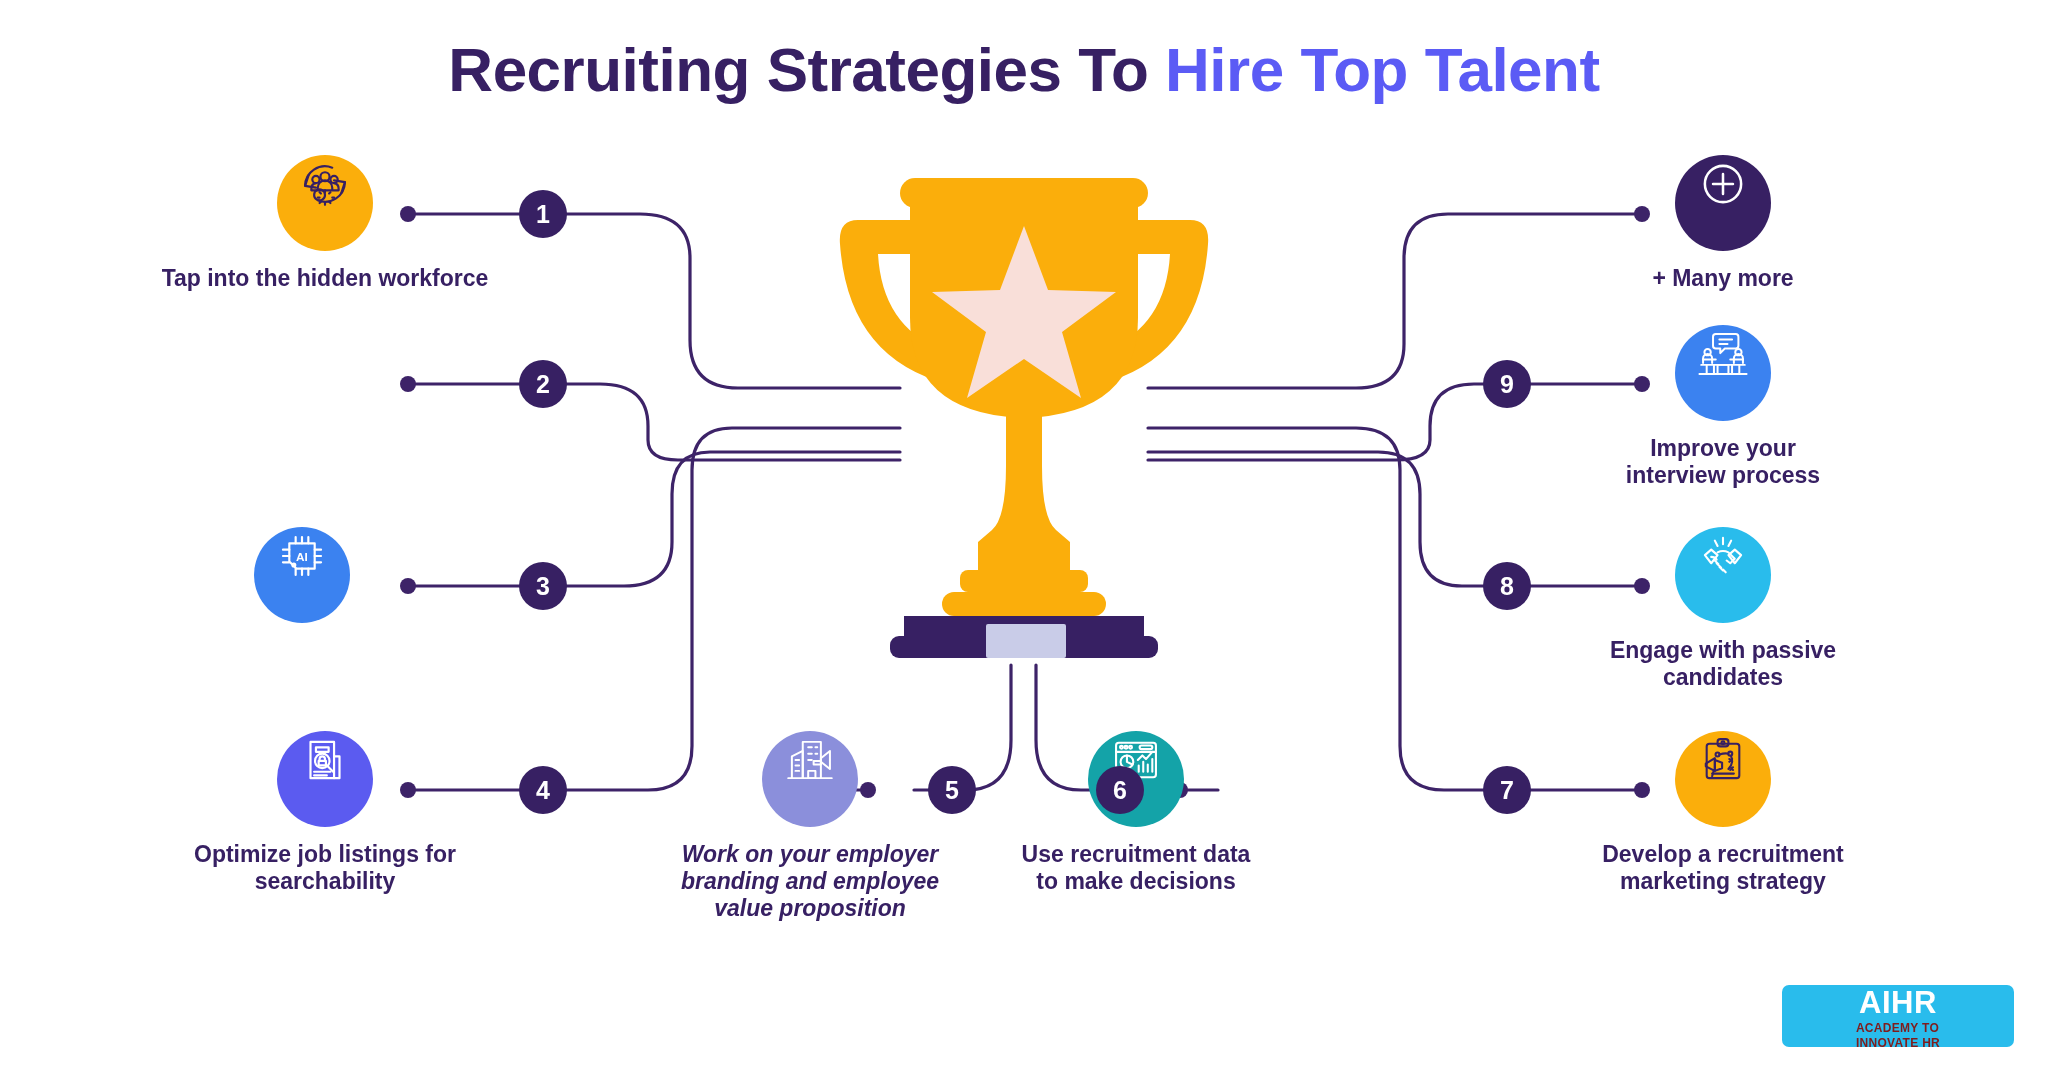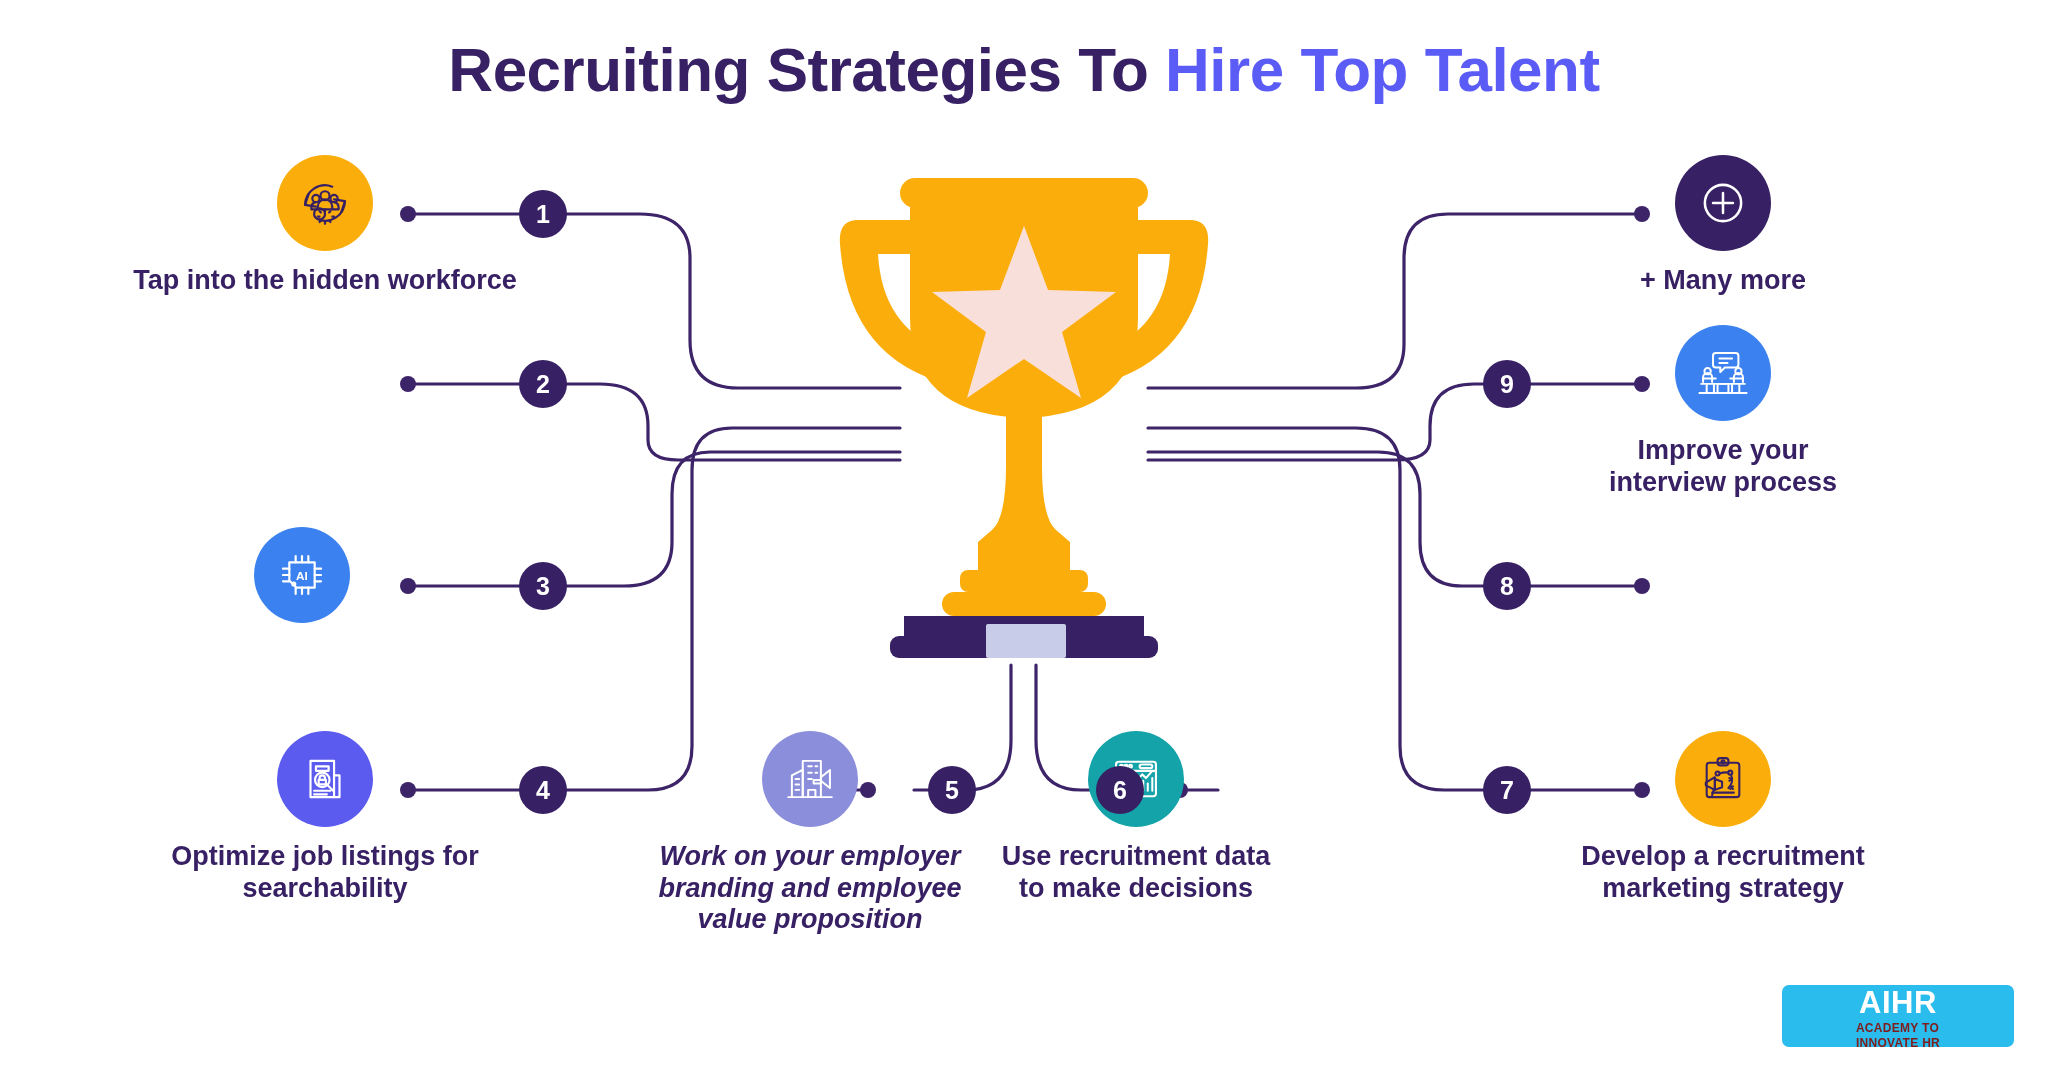--- a/index.html
+++ b/index.html
@@ -23,26 +23,26 @@
   
   #connectors { position: absolute; inset: 0; width: 2048px; height: 1071px; }
 
   
   #trophy { position: absolute; left: 838px; top: 178px; width: 372px; height: 480px; }
 
   
   .node { position: absolute; width: 420px; }
   .node .circle {
     width: 96px; height: 96px; border-radius: 50%;
-    margin: 0 auto; display: flex; align-items: center; justify-content: center;
+    margin: 0 auto; display: flex; justify-content: center;
   }
   .node .circle svg { width: 58px; height: 58px; display: block; }
   .node .label {
     margin-top: 14px; text-align: center;
-    font-size: 27px; font-weight: 700; line-height: 1.17;
+    font-size: 23px; font-weight: 700; line-height: 1.17;
     color: #372063; white-space: pre-line;
   }
 
   
   .badge {
     position: absolute; width: 48px; height: 48px; border-radius: 50%;
     background: #372063; color: #fff;
     font-size: 25px; font-weight: 800;
     display: flex; align-items: center; justify-content: center;
   }
@@ -249,20 +249,34 @@
         <path d="M20 47h24"></path>
       </svg>
     </div>
     <div class="label">Develop a recruitment
 marketing strategy</div>
   </div>
   <div class="badge" style="left:1483px; top:766px;">
       <span>7</span>
     </div>
 
+  <div class="node" style="left:1513px; top:527px;">
+    <div class="circle" style="background:#29BCEC;">
+      <svg viewBox="0 0 64 64" fill="none" stroke="#FFFFFF" stroke-width="2.3" stroke-linecap="round" stroke-linejoin="round">
+        <path d="M32 12v7M23 15l3 6M41 15l-3 6"></path>
+        <path d="M12 31l7-6 7 6-7 9z"></path>
+        <path d="M52 31l-7-6-7 6 7 9z"></path>
+        <path d="M26 28q6-3 12 0l7 7-5 5-4-3"></path>
+        <path d="M22 36l5 5M25 40l5 5M28 44l4 4M32 47l3 3"></path>
+        <path d="M19 33q4 0 6 3"></path>
+      </svg>
+    </div>
+    <div class="label">Engage with passive
+candidates</div>
+  </div>
   <div class="badge" style="left:1483px; top:562px;">
       <span>8</span>
     </div>
 
   <div class="node" style="left:1513px; top:325px;">
     <div class="circle" style="background:#3B82F0;">
       <svg viewBox="0 0 64 64" fill="none" stroke="#FFFFFF" stroke-width="2.2" stroke-linecap="round" stroke-linejoin="round">
         <path d="M24 10h22a3 3 0 0 1 3 3v10a3 3 0 0 1-3 3H34l-5 5v-5h-5a3 3 0 0 1-3-3V13a3 3 0 0 1 3-3z"></path>
         <path d="M28 16h14M28 21h9"></path>
         <circle cx="15" cy="30" r="3.5"></circle>

